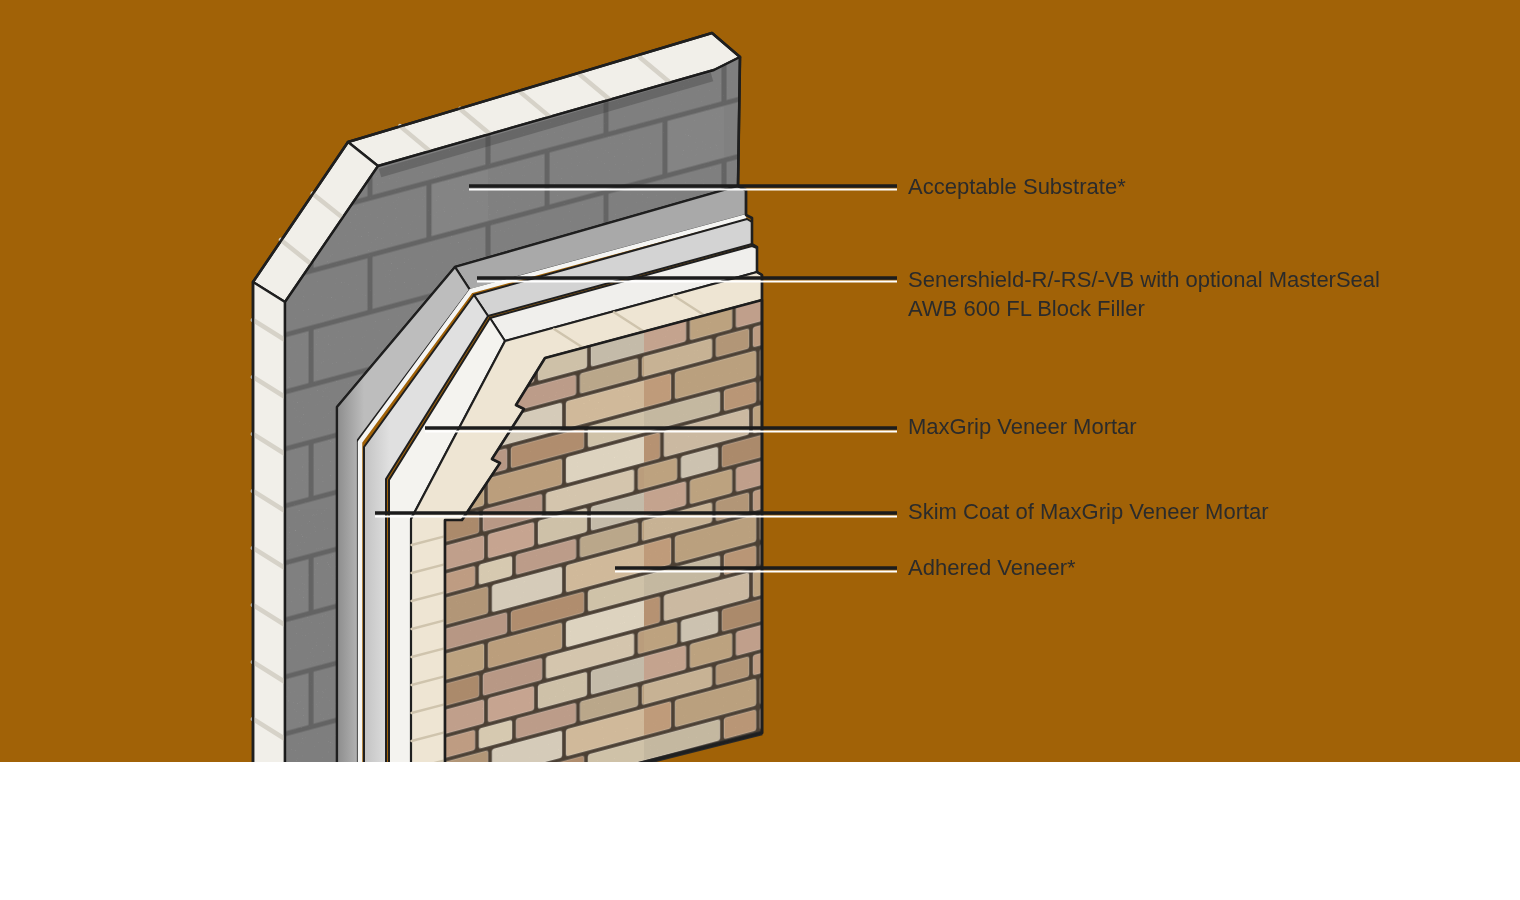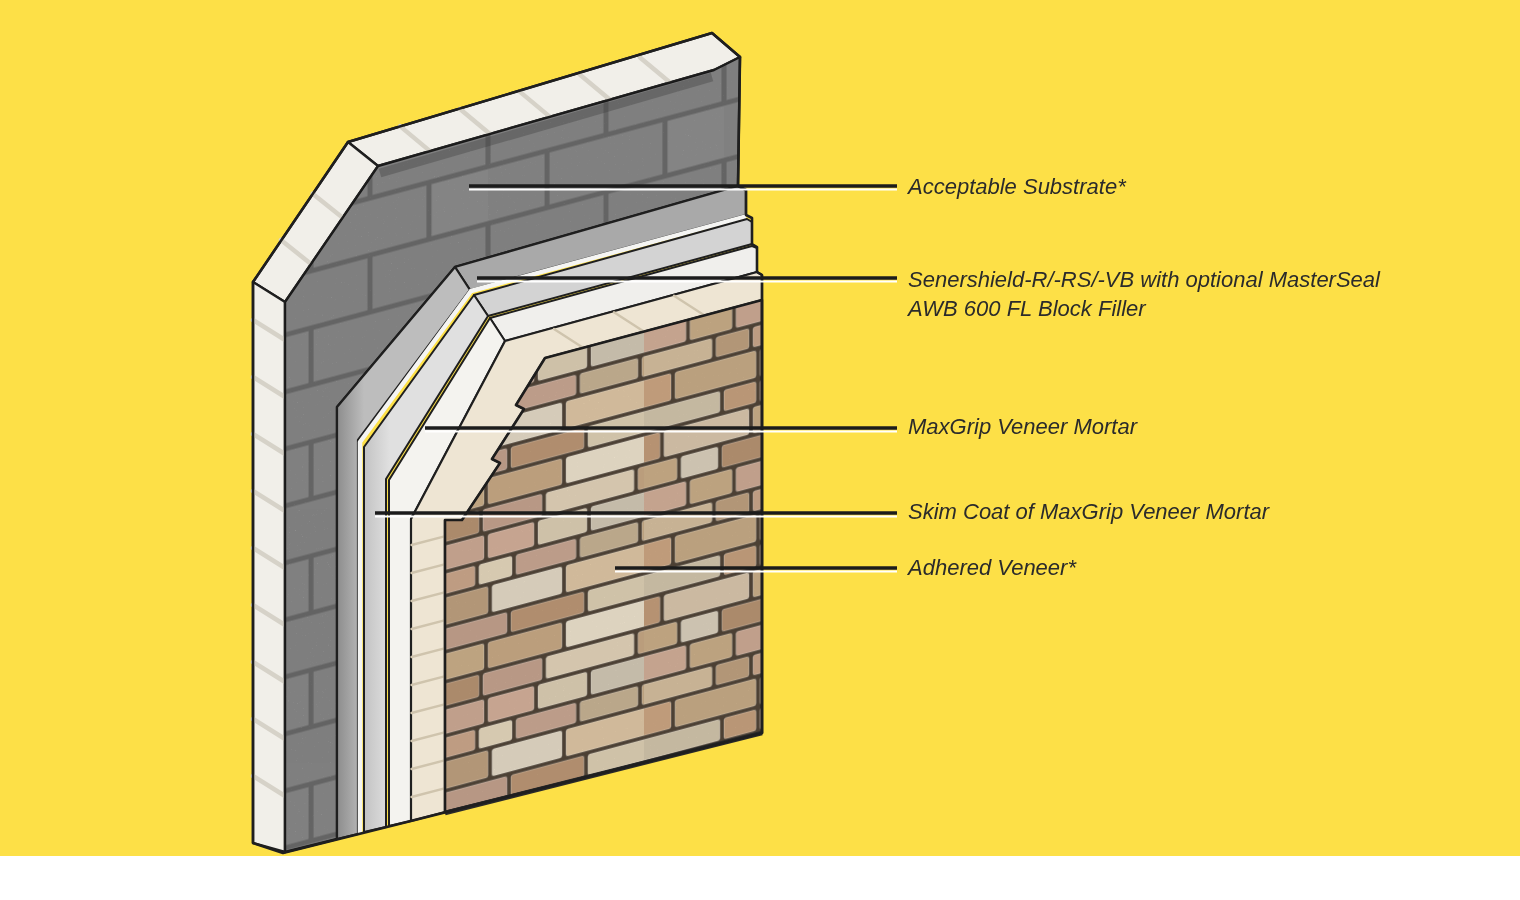--- a/index.html
+++ b/index.html
@@ -1,17 +1,17 @@
 <!DOCTYPE html>
 <html><head>
 <meta charset="utf-8">
 <style>
   html,body{margin:0;padding:0;background:#ffffff;}
-  .stage{position:relative;width:1520px;height:856px;background:#fde047;overflow:hidden;
-         font-family:"Liberation Sans", sans-serif;font-style:italic;}
+  .stage{position:relative;width:1520px;height:762px;background:#a16207;overflow:hidden;
+         font-family:"Liberation Sans", sans-serif;}
   svg{display:block;}
   text.callout{font-family:"Liberation Sans", sans-serif;font-size:22px;}
 </style>
 </head>
 <body>
 
 <div class="stage">
 <svg width="1520" height="900" viewBox="0 0 1520 900">
   <defs>
     <pattern id="cmuPattern" patternUnits="userSpaceOnUse" width="236" height="114" patternTransform="translate(16,8) skewY(-15)">

